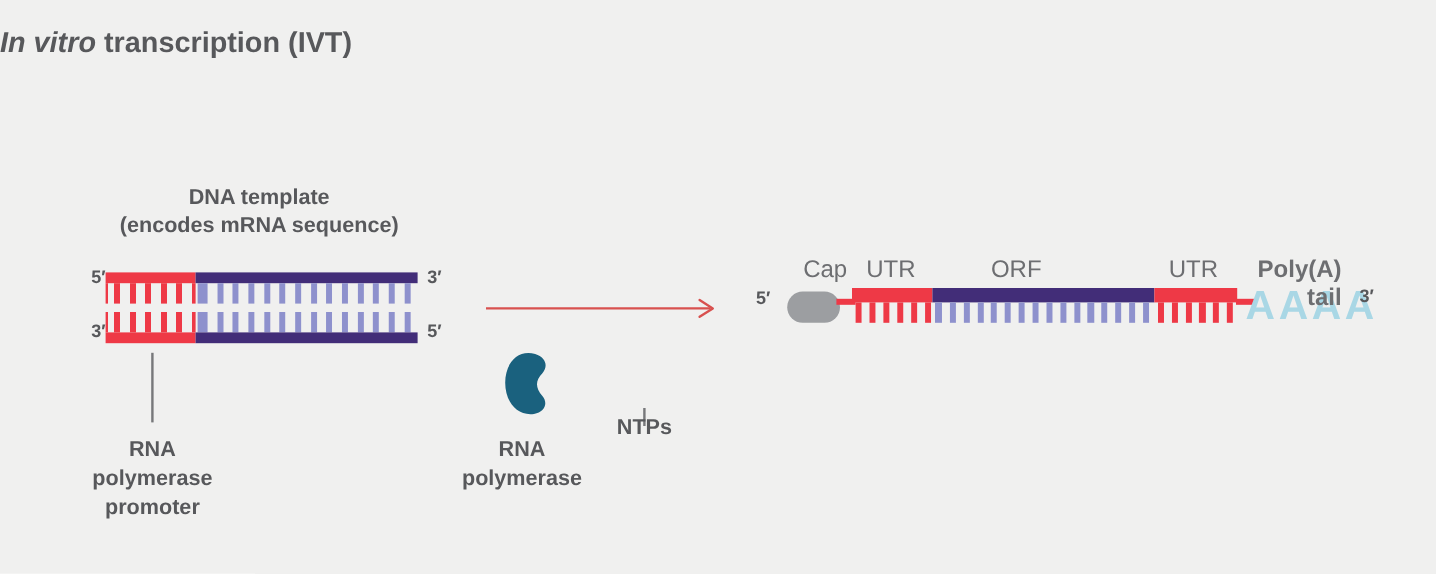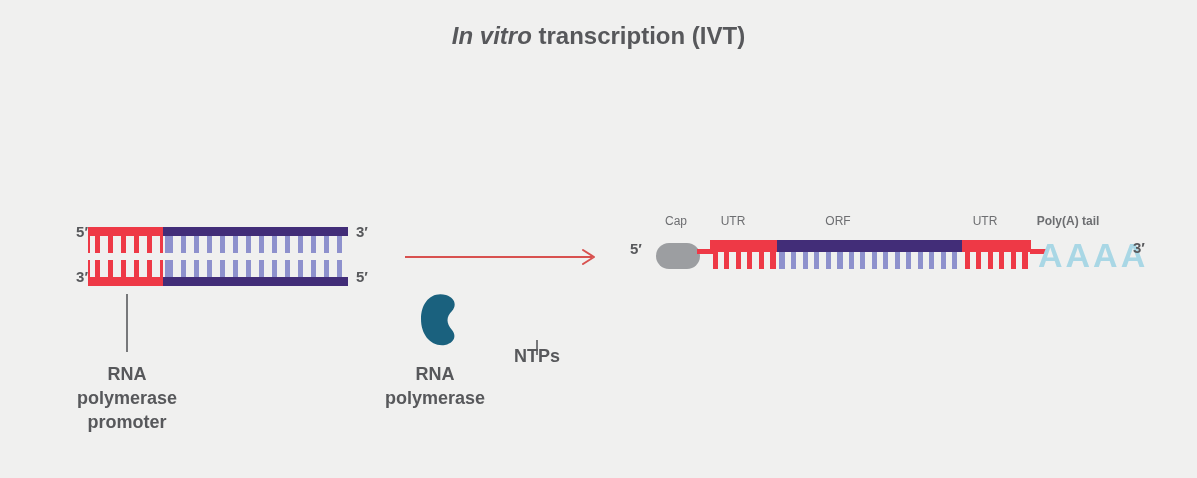--- a/index.html
+++ b/index.html
@@ -6,21 +6,21 @@
   .canvas{
     position:relative;
     width:1197px;height:478px;
     background:var(--bg,#f0f0ef);
     font-family:"Liberation Sans", sans-serif;
     overflow:hidden;
   }
   .abs{position:absolute;}
   .title{
     position:absolute;top:22px;left:0;width:1197px;
-    text-align:center;font-size:24px;font-weight:bold;
+    text-align:left;font-size:24px;font-weight:bold;
     color:var(--darktext,#57585b);margin:0;
   }
   .title .it{font-style:italic;}
   .boldlabel{
     font-weight:bold;color:var(--darktext,#57585b);
     text-align:center;white-space:pre-line;line-height:23px;font-size:18px;
   }
   .prime{
     position:absolute;font-size:15px;font-weight:bold;
     color:var(--darktext,#57585b);width:22px;
@@ -63,42 +63,44 @@
     width:69px;
     background:repeating-linear-gradient(90deg,var(--red,#ee3946) 0 5px,transparent 5px 11.5px);
     background-position-x:3px;
   }
   .cap{
     position:absolute;left:656px;top:243px;width:44px;height:26px;
     border-radius:13px;background:var(--capgray,#9c9ea1);
   }
   .connector{position:absolute;top:249px;height:5px;background:var(--red,#ee3946);}
   .mlabel{
-    position:absolute;top:214px;font-size:12px;color:var(--midtext,#6d6e71);
-    text-align:center;
+    position:absolute;top:214px;font-size:20px;color:var(--midtext,#6d6e71);
+    text-align:right;
   }
   .polya{
     position:absolute;left:1038px;top:238px;
     font-size:34px;font-weight:bold;letter-spacing:3px;line-height:34px;
     color:var(--lightblue,#a9d7e5);
   }
   .vline{position:absolute;width:1.5px;background:#77787a;}
   .agcu{
     position:absolute;left:489px;top:311px;
     font-size:20px;font-weight:bold;letter-spacing:9px;
     color:var(--darktext,#57585b);
   }
 </style>
 </head>
 <body>
 
 <div class="canvas">
 
   <h1 class="title"><span class="it">In vitro</span><span> transcription (IVT)</span></h1>
 
+  <div class="abs boldlabel" style="left:66px;top:153px;width:300px;">DNA template
+(encodes mRNA sequence)</div>
 
   <div class="dna">
     <div class="bar">
       <div class="seg-red"></div>
       <div class="seg-pur"></div>
     </div>
     <div class="teeth">
       <div class="t-red"></div>
       <div class="t-lav"></div>
     </div>

